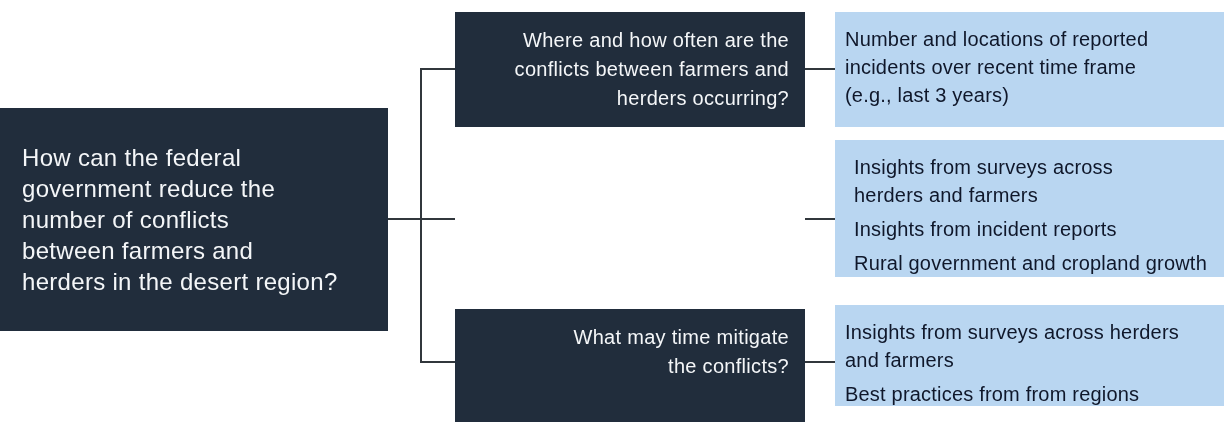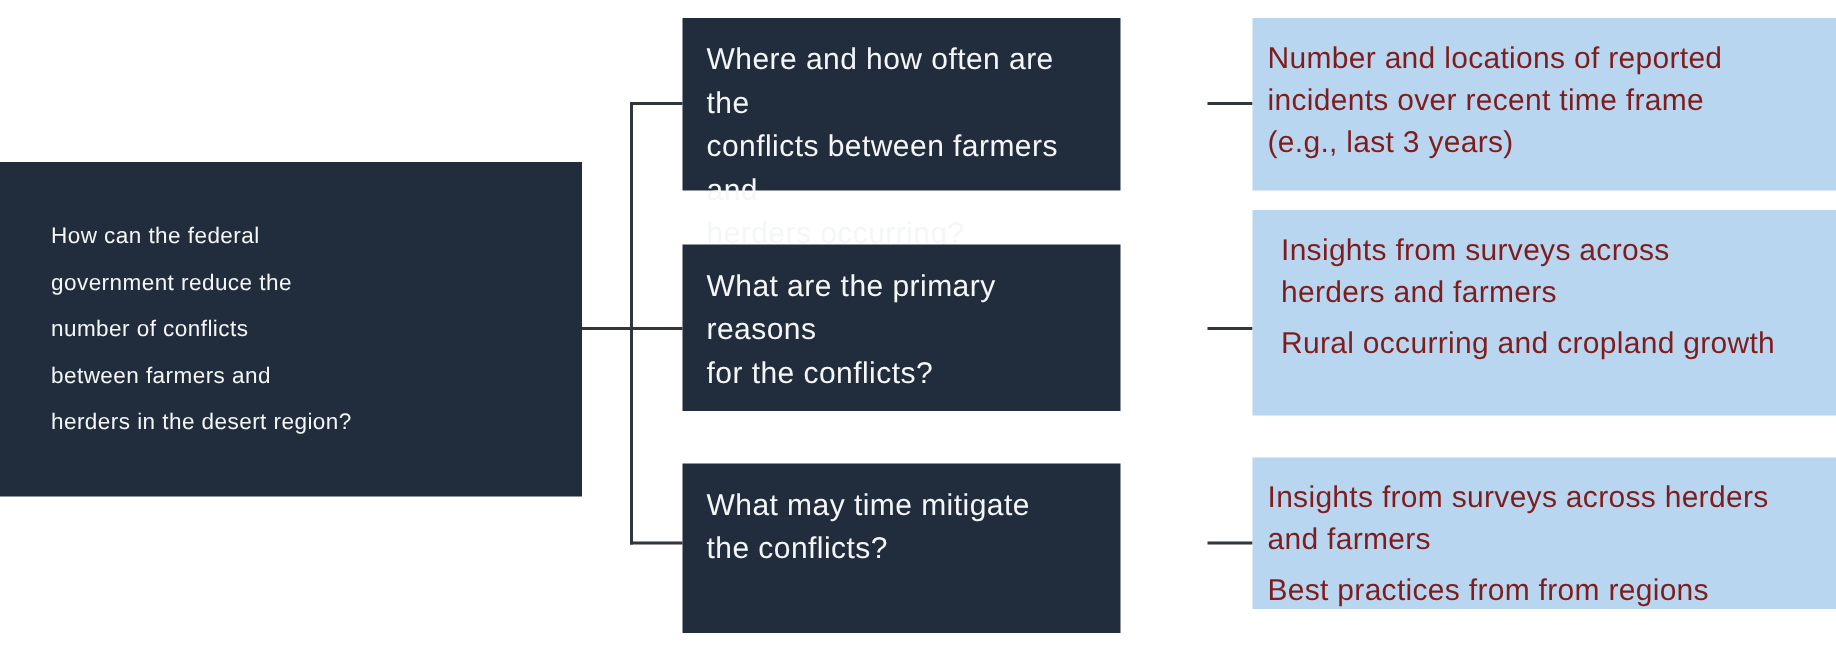--- a/index.html
+++ b/index.html
@@ -15,35 +15,35 @@
     background: #ffffff;
     overflow: hidden;
   }
   .box { position: absolute; box-sizing: border-box; }
   .dark-box {
     background: #212d3c;
     color: #f4f6f8;
   }
   .light-box {
     background: #b9d6f1;
-    color: #7f1d1d;
+    color: #0f172a;
   }
   .root-box {
     left: 0; top: 108px; width: 388px; height: 223px;
     display: flex; align-items: center;
     padding: 0 18px 0 22px;
   }
   .root-box .box-text {
-    font-size: 15px; line-height: 31px; letter-spacing: 0.3px;
+    font-size: 24px; line-height: 31px; letter-spacing: 0.3px;
     white-space: pre-line;
-    margin-left: 12px;
   }
   .q-box {
-    left: 455px; width: 292px;
+    left: 455px; width: 350px;
     padding: 14px 16px 0 16px;
+    text-align: right;
   }
   .q-box .box-text {
     font-size: 20px; line-height: 29px; letter-spacing: 0.3px;
     white-space: pre-line;
   }
   .q1 { top: 12px;  height: 115px; }
   .q2 { top: 163px; height: 111px; }
   .q3 { top: 309px; height: 113px; }
   .d-box {
     left: 835px; width: 389px;
@@ -96,28 +96,25 @@
     <div class="box-text">Where and how often are the
 conflicts between farmers and
 herders occurring?</div>
   </div>
   <div class="box light-box d-box d1">
     <p>Number and locations of reported
 incidents over recent time frame
 (e.g., last 3 years)</p>
   </div>
 
-  <div class="box dark-box q-box q2">
-    <div class="box-text">What are the primary reasons
-for the conflicts?</div>
-  </div>
   <div class="box light-box d-box d2">
     <p>Insights from surveys across
 herders and farmers</p>
-    <p>Rural occurring and cropland growth</p>
+    <p>Insights from incident reports</p>
+    <p>Rural government and cropland growth</p>
   </div>
 
   <div class="box dark-box q-box q3">
     <div class="box-text">What may time mitigate
 the conflicts?</div>
   </div>
   <div class="box light-box d-box d3">
     <p>Insights from surveys across herders
 and farmers</p>
     <p>Best practices from from regions</p>

